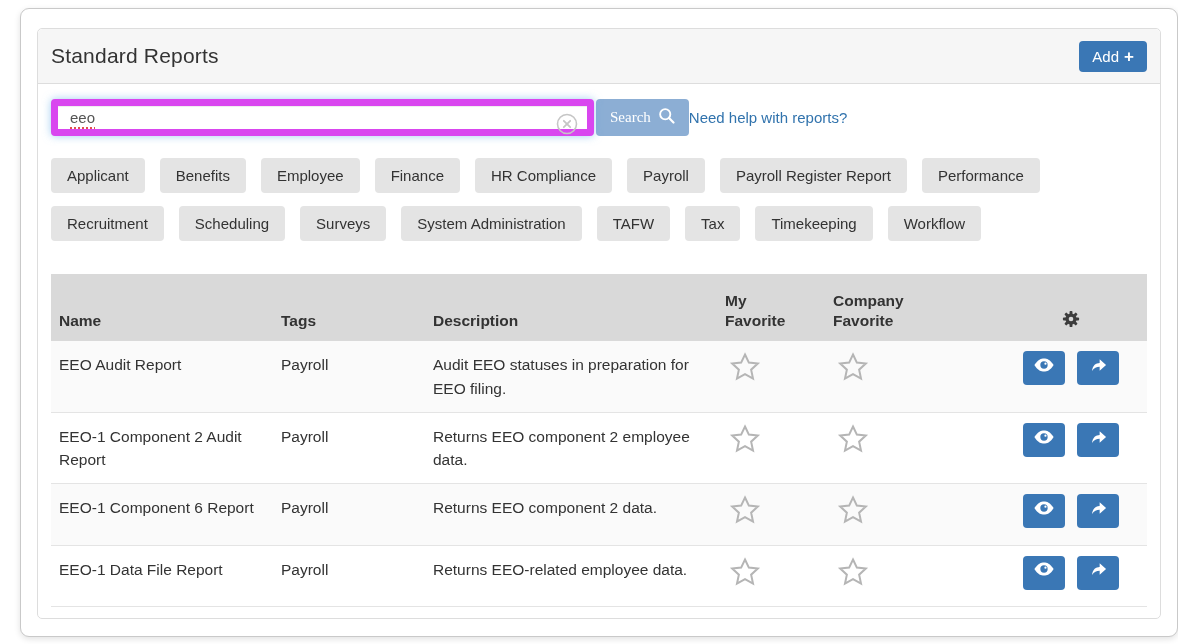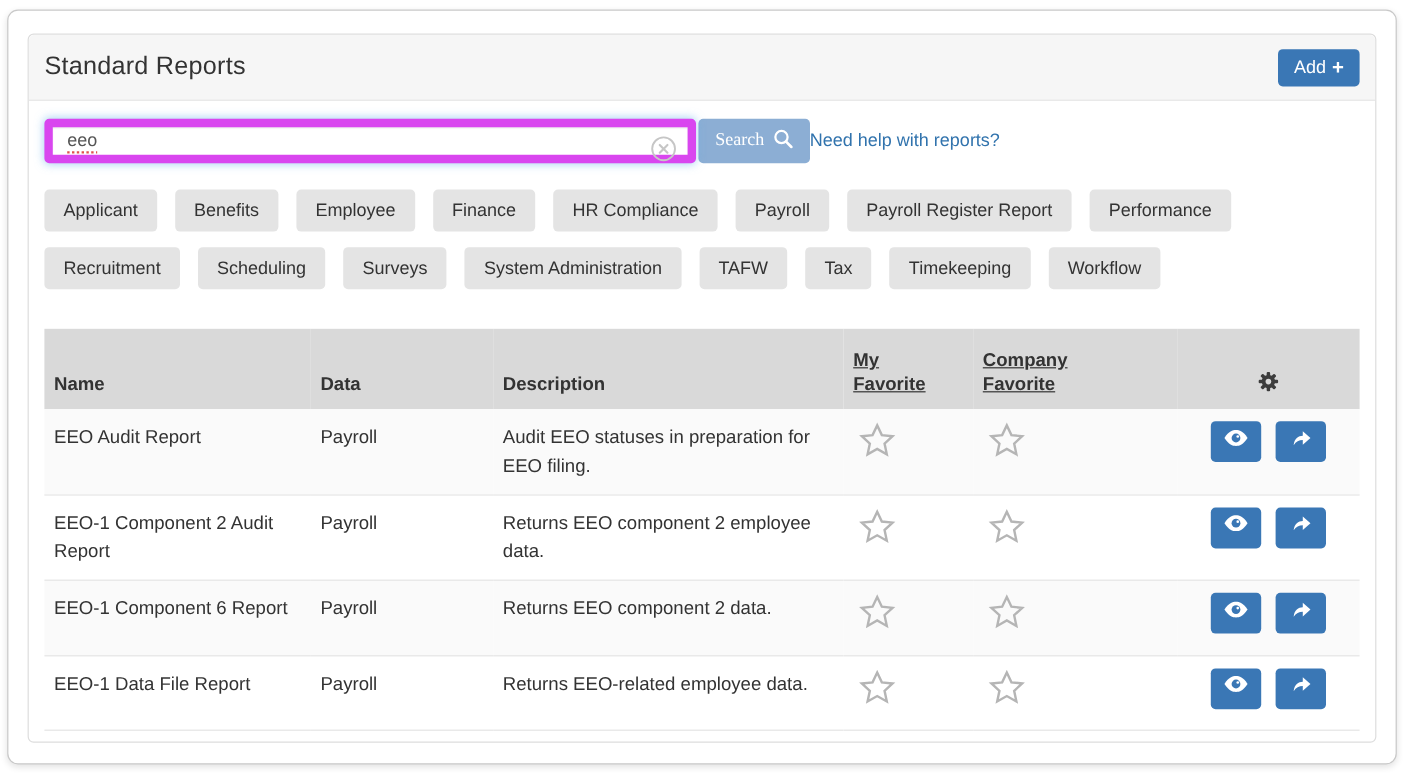--- a/index.html
+++ b/index.html
@@ -1,19 +1,19 @@
 <!DOCTYPE html>
 <html style="--primary-button: #3a77b5; --search-button: #8caed4; --link: #3173ad; --table-header-bg: #d9d9d9; --tag-bg: #e4e4e4; --star-outline: #b5b5b5;"><head>
 <meta charset="utf-8">
 <style>
   * { margin: 0; padding: 0; box-sizing: border-box; }
   html, body { width: 1178px; height: 644px; background: #fff; font-family: "Liberation Sans", sans-serif; color: #333; }
 
   .window {
-    position: absolute; left: 6px; top: 8px; width: 1158px; height: 629px;
+    position: absolute; left: 20px; top: 8px; width: 1158px; height: 629px;
     background: #fff; border: 1px solid #c9c9c9; border-radius: 9px;
     box-shadow: 0 2px 6px rgba(0,0,0,0.12); overflow: hidden;
   }
   .panel {
     position: absolute; left: 16px; top: 19px; right: 16px; bottom: 17px;
     background: #fff; border: 1px solid #ddd; border-radius: 5px;
     display: flex; flex-direction: column; overflow: hidden;
   }
   .panel-heading {
     height: 55px; flex: 0 0 55px; background: #f6f6f6; border-bottom: 1px solid #ddd;
@@ -64,21 +64,21 @@
 
   
   table { width: 100%; border-collapse: collapse; margin-top: 33px; table-layout: fixed; }
   col.c1 { width: 222px; } col.c2 { width: 152px; } col.c3 { width: 292px; }
   col.c4 { width: 108px; } col.c5 { width: 170px; } col.c6 { width: auto; }
   thead th {
     background: var(--table-header-bg); text-align: left; vertical-align: bottom;
     font-size: 15.5px; font-weight: 700; color: #333;
     padding: 17px 8px 10px 8px; line-height: 1.3;
   }
-  th .hdr-narrow { display: inline-block; max-width: 5em; text-decoration: underline; }
+  th .hdr-narrow { display: inline-block; max-width: 5em; }
   th.gear-th { text-align: center; padding-bottom: 8px; }
   tbody td {
     vertical-align: top; padding: 12px 8px; font-size: 15.5px; line-height: 1.5;
     border-bottom: 1px solid #e4e4e4;
   }
   tbody tr.odd  { background: #fafafa; }
   tbody tr.even { background: #ffffff; }
   td.fav-cell { padding-top: 10px; }
   .star { display: inline-block; cursor: pointer; margin-left: 4px; }
   td.actions-cell { text-align: center; white-space: nowrap; padding-top: 10px; }
@@ -157,21 +157,21 @@
             <col class="c1">
             <col class="c2">
             <col class="c3">
             <col class="c4">
             <col class="c5">
             <col class="c6">
           </colgroup>
         <thead>
           <tr>
             <th>Name</th>
-            <th>Data</th>
+            <th>Tags</th>
             <th>Description</th>
             <th><span class="hdr-narrow">My Favorite</span></th>
             <th><span class="hdr-narrow">Company Favorite</span></th>
             <th class="gear-th">
               <span class="gear-icon">
                 <svg width="18" height="18" viewBox="0 0 20 20">
                   <g fill="#3d3d3d">
                     <rect x="8.4" y="1" width="3.2" height="18" rx="1"></rect>
                     <rect x="8.4" y="1" width="3.2" height="18" rx="1" transform="rotate(45 10 10)"></rect>
                     <rect x="8.4" y="1" width="3.2" height="18" rx="1" transform="rotate(90 10 10)"></rect>

